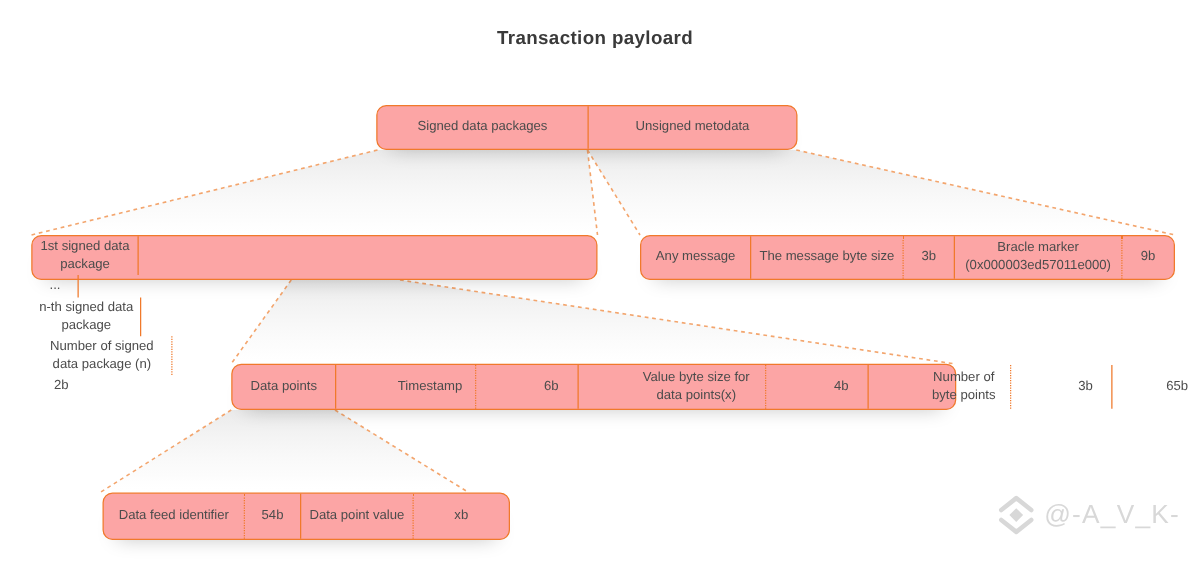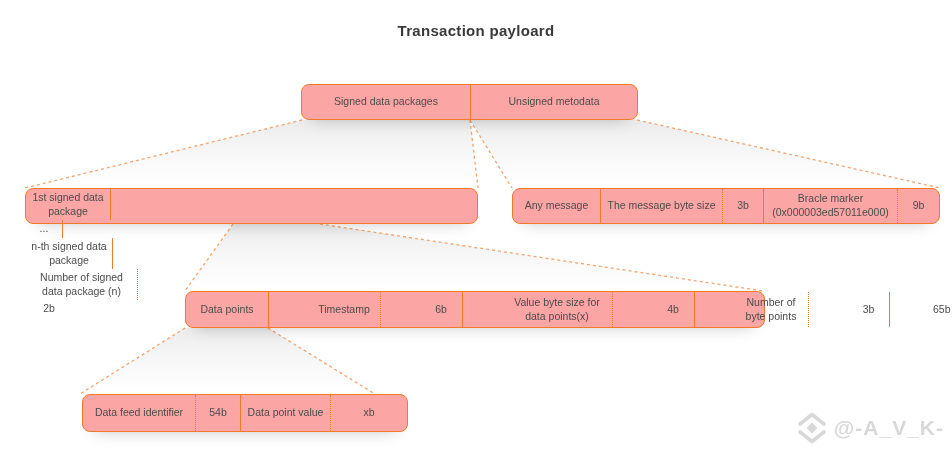--- a/index.html
+++ b/index.html
@@ -26,22 +26,22 @@
     border:1.5px solid var(--accent);border-radius:8px;
     box-shadow:0 10px 16px -12px rgba(0,0,0,.28);
   }
   .cell{
     display:flex;align-items:center;justify-content:center;text-align:center;
     font-size:10.5px;line-height:1.3;color:var(--text);
     padding:2px 4px;flex-shrink:0;
   }
   .cell:last-child{flex:1 1 auto;}
   .watermark{
-    position:absolute;right:8px;bottom:6px;display:flex;align-items:center;gap:6px;
-    z-index:2;color:var(--watermark);font-size:21px;font-weight:700;letter-spacing:1px;
+    position:absolute;right:8px;bottom:22px;display:flex;align-items:center;gap:6px;
+    z-index:2;color:var(--watermark);font-size:21px;font-weight:400;letter-spacing:1px;
   }
 </style>
 </head>
 <body>
 
 <div class="canvas">
 
   <svg class="connectors" width="952" height="450" viewBox="0 0 952 450">
     <defs>
       <linearGradient id="fade" x1="0" y1="0" x2="0" y2="1">

